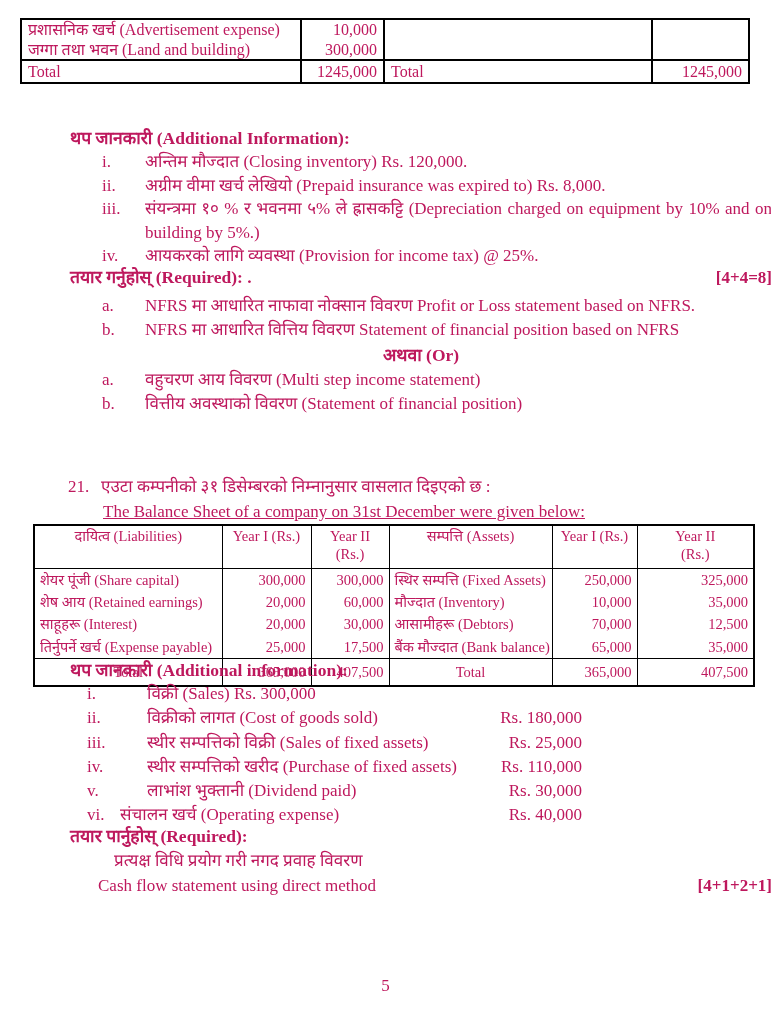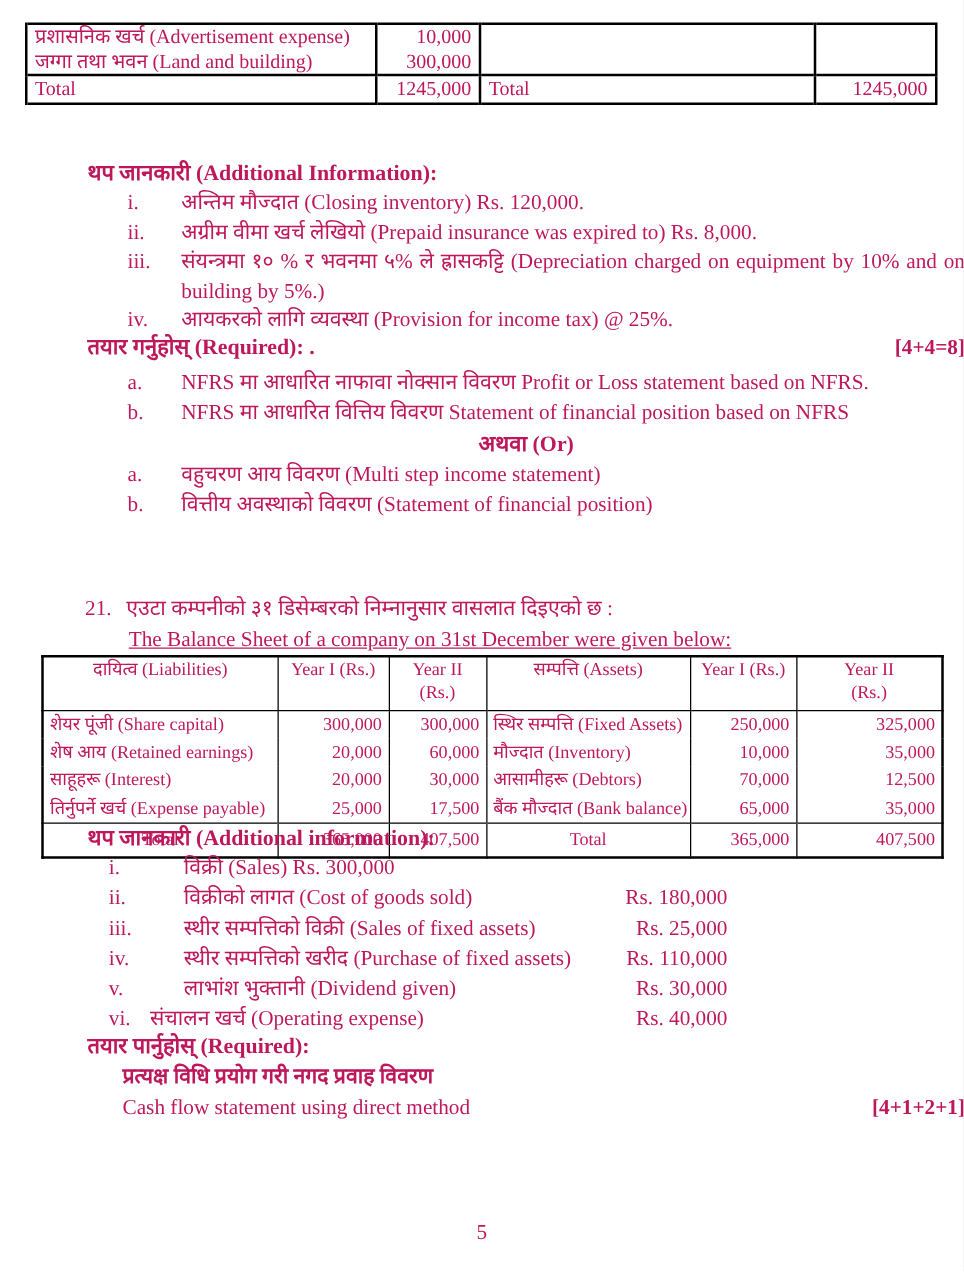--- a/index.html
+++ b/index.html
@@ -240,33 +240,33 @@
       <span class="lbl2">स्थीर सम्पत्तिको विक्री (Sales of fixed assets)</span>
       <span class="amt2">Rs. 25,000</span>
     </div>
     <div class="ai2row">
       <span class="rn2">iv.</span>
       <span class="lbl2">स्थीर सम्पत्तिको खरीद (Purchase of fixed assets)</span>
       <span class="amt2">Rs. 110,000</span>
     </div>
     <div class="ai2row">
       <span class="rn2">v.</span>
-      <span class="lbl2">लाभांश भुक्तानी (Dividend given)</span>
+      <span class="lbl2">लाभांश भुक्तानी (Dividend paid)</span>
       <span class="amt2">Rs. 30,000</span>
     </div>
     <div class="ai2row">
       <span class="rn2">vi.</span>
       <span class="lbl2">संचालन खर्च (Operating expense)</span>
       <span class="amt2">Rs. 40,000</span>
     </div>
   </div>
 
   <div class="sec" style="top:824px;">
     <div class="h">तयार पार्नुहोस् (Required):</div>
-    <div class="req2line" style="margin-left:28px;font-weight:bold;">प्रत्यक्ष विधि प्रयोग गरी नगद प्रवाह विवरण</div>
+    <div class="req2line" style="margin-left:44px;">प्रत्यक्ष विधि प्रयोग गरी नगद प्रवाह विवरण</div>
     <div class="req2row">
       <span style="margin-left:28px;">Cash flow statement using direct method</span>
       <span class="marks">[4+1+2+1]</span>
     </div>
   </div>
 
   <div class="pageno">5</div>
 
 </div>
 

